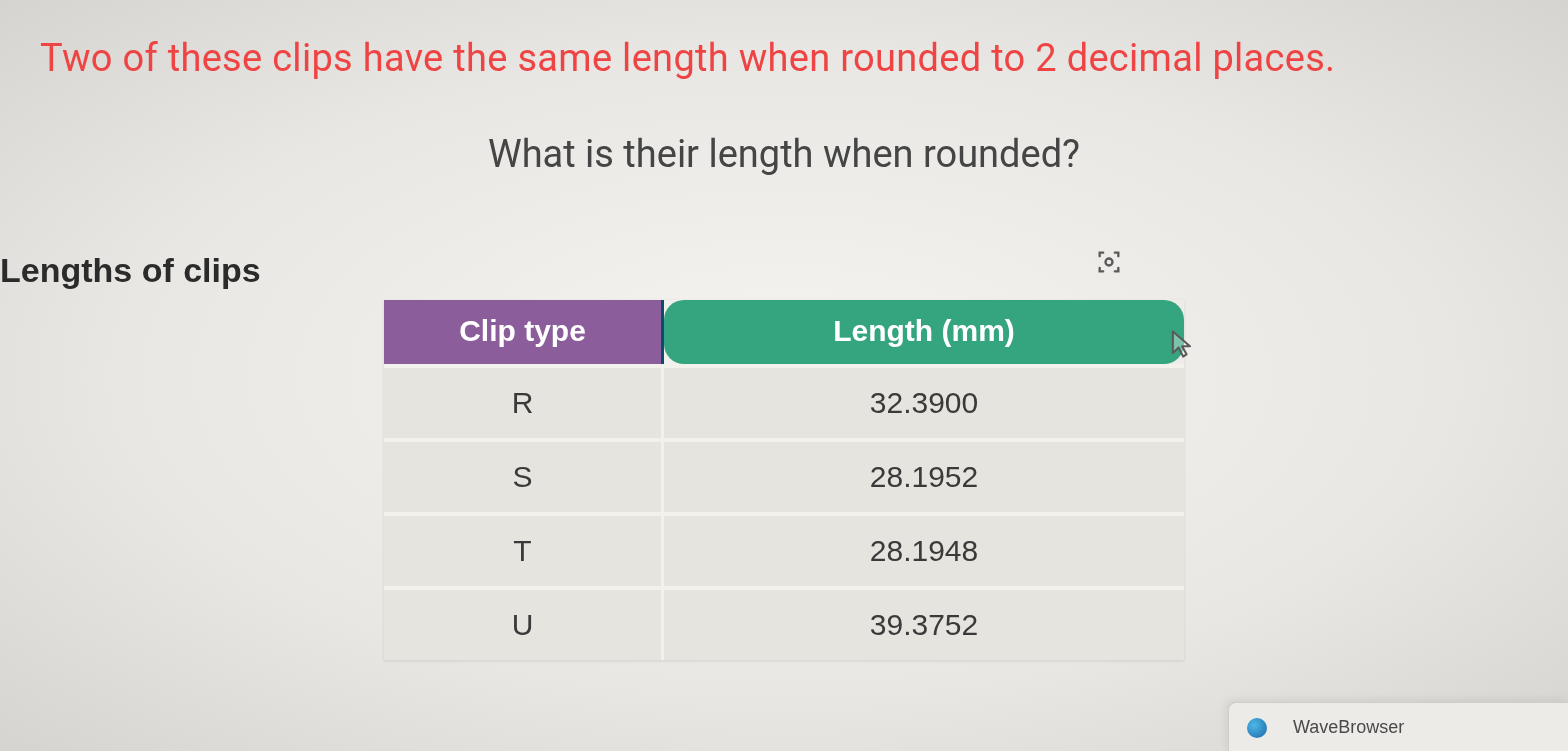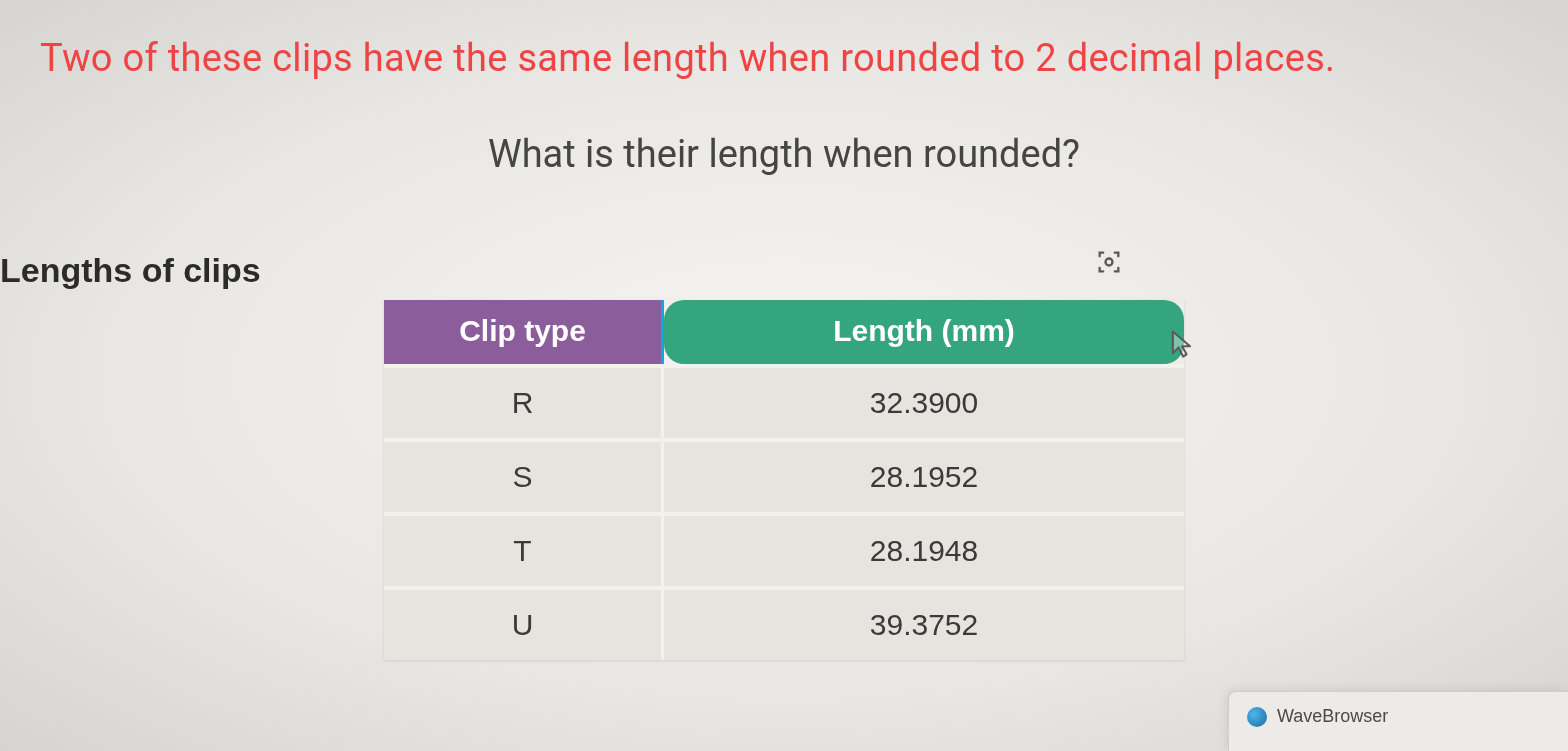--- a/index.html
+++ b/index.html
@@ -54,21 +54,21 @@
   .clips-table th {
     font-size: 30px;
     font-weight: 600;
     color: #ffffff;
     padding: 14px 8px 16px 8px;
     font-family: "Segoe UI", Arial, sans-serif;
   }
   .clips-table th.clip-type-h {
     background: #8b5d9b;
     width: 35%;
-    border-right: 3px solid #0ea5e9;
+    border-right: 3px solid #0c4a6e;
   }
   .clips-table th.length-h {
     background: #35a57f;
     width: 65%;
     border-radius: 20px;
   }
   .clips-table td {
     font-size: 30px;
     color: #3a3a3a;
     text-align: center;
@@ -109,22 +109,22 @@
     border-right: none;
     border-bottom: none;
     border-top-left-radius: 8px;
     padding: 14px 16px 4px 18px;
     font-family: "Segoe UI", Arial, sans-serif;
     box-shadow: -2px -2px 8px rgba(0,0,0,0.08);
   }
   .notif-header {
     display: flex;
     align-items: flex-end;
-    gap: 10px;
-    margin-bottom: 20px;
+    gap: 26px;
+    margin-bottom: 9px;
   }
   .notif-logo {
     width: 20px;
     height: 20px;
     border-radius: 50%;
     background: radial-gradient(circle at 35% 35%, #4db8e8 0%, #2a7fb8 70%);
     flex-shrink: 0;
   }
   .notif-app {
     font-size: 18px;

